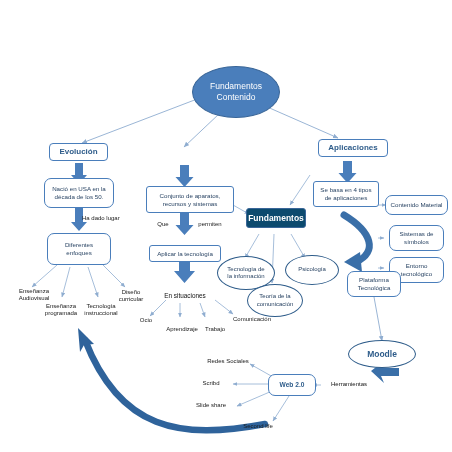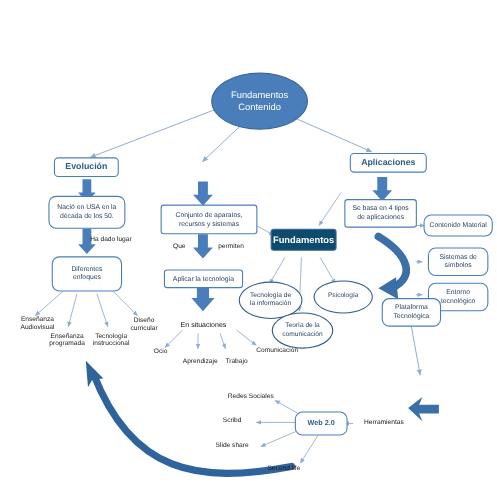--- a/index.html
+++ b/index.html
@@ -311,20 +311,23 @@
   <div class="node box round" style="left:389px; top:257px; width:55px; height:26px;">
     <span class="l2">Entorno</span>
     <span class="l2">tecnológico</span>
   </div>
 
   <div class="node box round" style="left:347px; top:271px; width:54px; height:26px;">
     <span class="l2">Plataforma</span>
     <span class="l2">Tecnológica</span>
   </div>
 
+  <div class="node ell big" style="left:348px; top:340px; width:68px; height:28px;">
+    <span>Moodle</span>
+  </div>
 
   <div class="node lbl dark" style="left:321px; top:379px; width:56px; height:11px;">
     <span>Herramientas</span>
   </div>
 
   <div class="node box round thick" style="left:268px; top:374px; width:48px; height:22px; font-size:6.6px; font-weight:bold; color:#2e5c8a;">
     <span>Web 2.0</span>
   </div>
 
   <div class="node lbl" style="left:200px; top:356px; width:56px; height:11px;">

